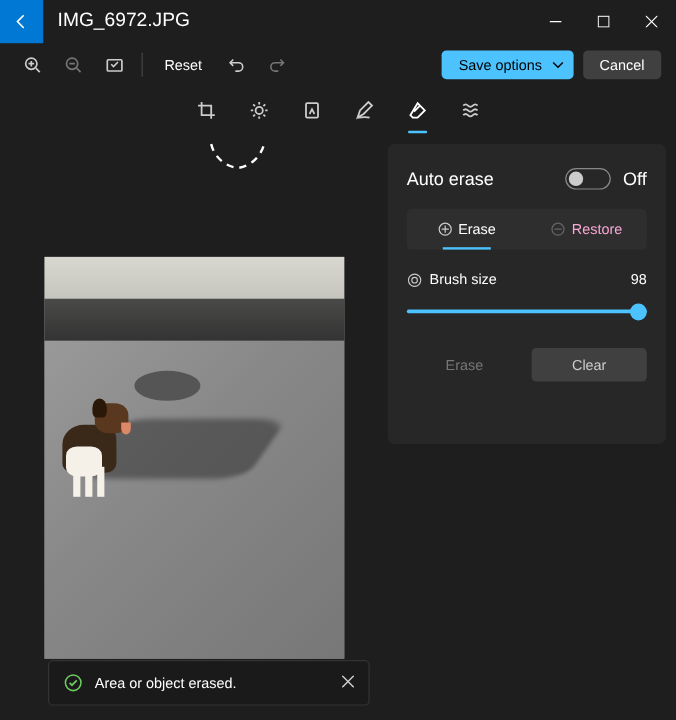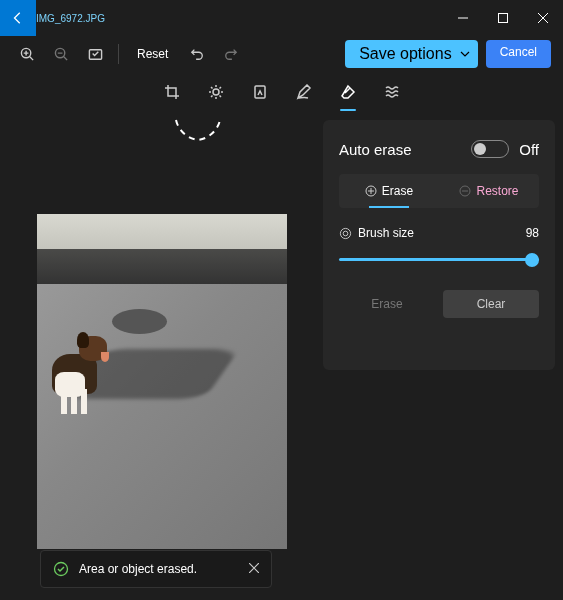--- a/index.html
+++ b/index.html
@@ -25,21 +25,21 @@
     .back-btn {
       width: 36px;
       height: 36px;
       background: #0078d4;
       display: flex;
       align-items: center;
       justify-content: center;
       cursor: pointer;
     }
     .back-btn svg { width: 14px; height: 14px; }
-    .title { font-size: 10px; margin-left: 0; color: #7dd3fc; }
+    .title { font-size: 16px; margin-left: 12px; color: #ffffff; }
     .win-controls {
       margin-left: auto;
       display: flex;
       height: 36px;
     }
     .win-btn {
       width: 40px;
       display: flex;
       align-items: center;
       justify-content: center;
@@ -78,29 +78,29 @@
     }
     .toolbar-right {
       margin-left: auto;
       display: flex;
       gap: 8px;
     }
     .save-btn {
       background: #4cc2ff;
       color: #000;
       padding: 5px 8px 5px 14px;
-      font-size: 16px;
+      font-size: 12px;
       border-radius: 4px;
       display: flex;
       align-items: center;
       gap: 8px;
       cursor: pointer;
     }
     .cancel-btn {
-      background: #3b82f6;
+      background: #404040;
       color: #fff;
       padding: 5px 14px;
       font-size: 12px;
       border-radius: 4px;
       cursor: pointer;
     }
 
     .edit-tabs {
       height: 40px;
       display: flex;
@@ -300,21 +300,21 @@
       color: #777;
       cursor: pointer;
     }
     .action-btn.clear-btn { background: #404040; color: #ccc; }
     .action-btn.erase-action { background: transparent; }
 
     .toast {
       position: absolute;
       bottom: 12px;
       left: 40px;
-      width: 232px;
+      width: 268px;
       background: #1a1a1a;
       border: 1px solid #333;
       border-radius: 4px;
       padding: 10px 12px;
       display: flex;
       align-items: center;
       gap: 10px;
       font-size: 12px;
     }
     .toast-close {

